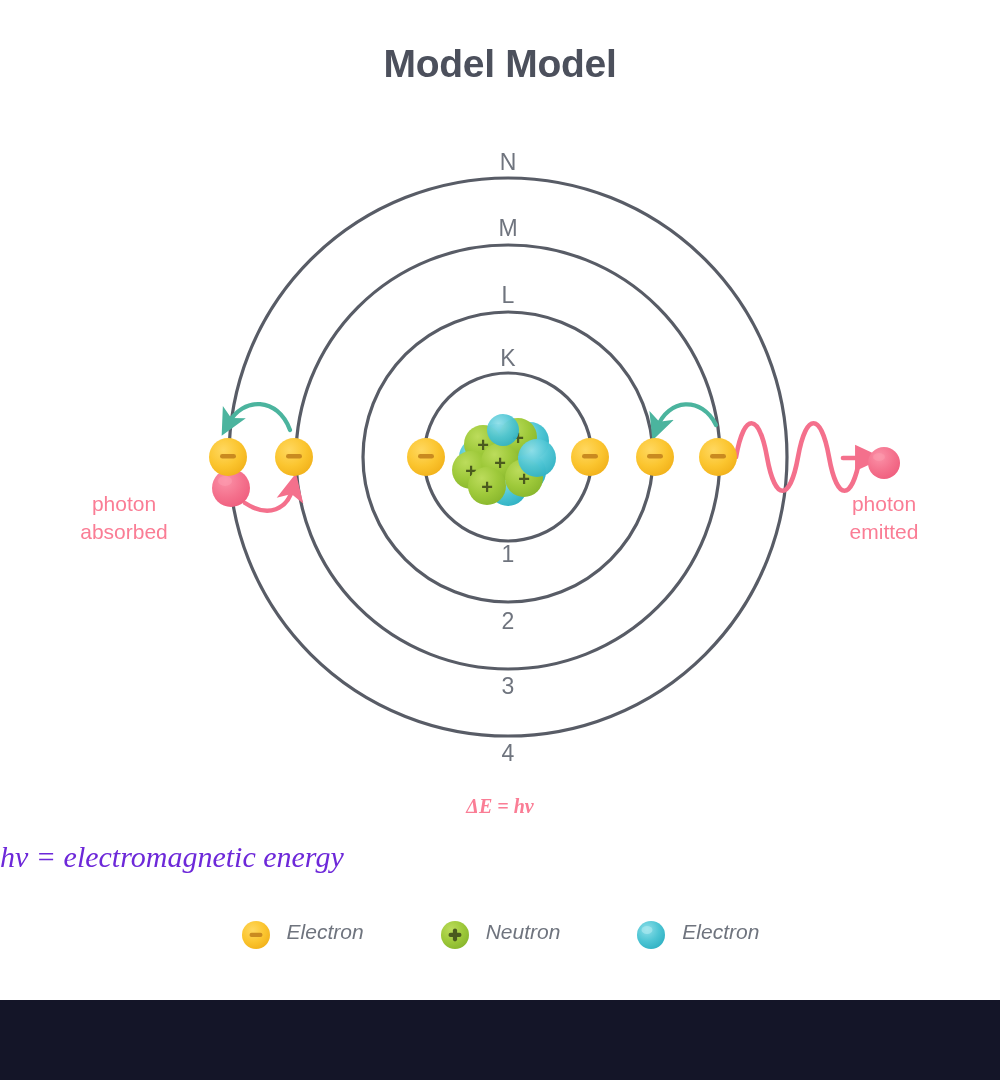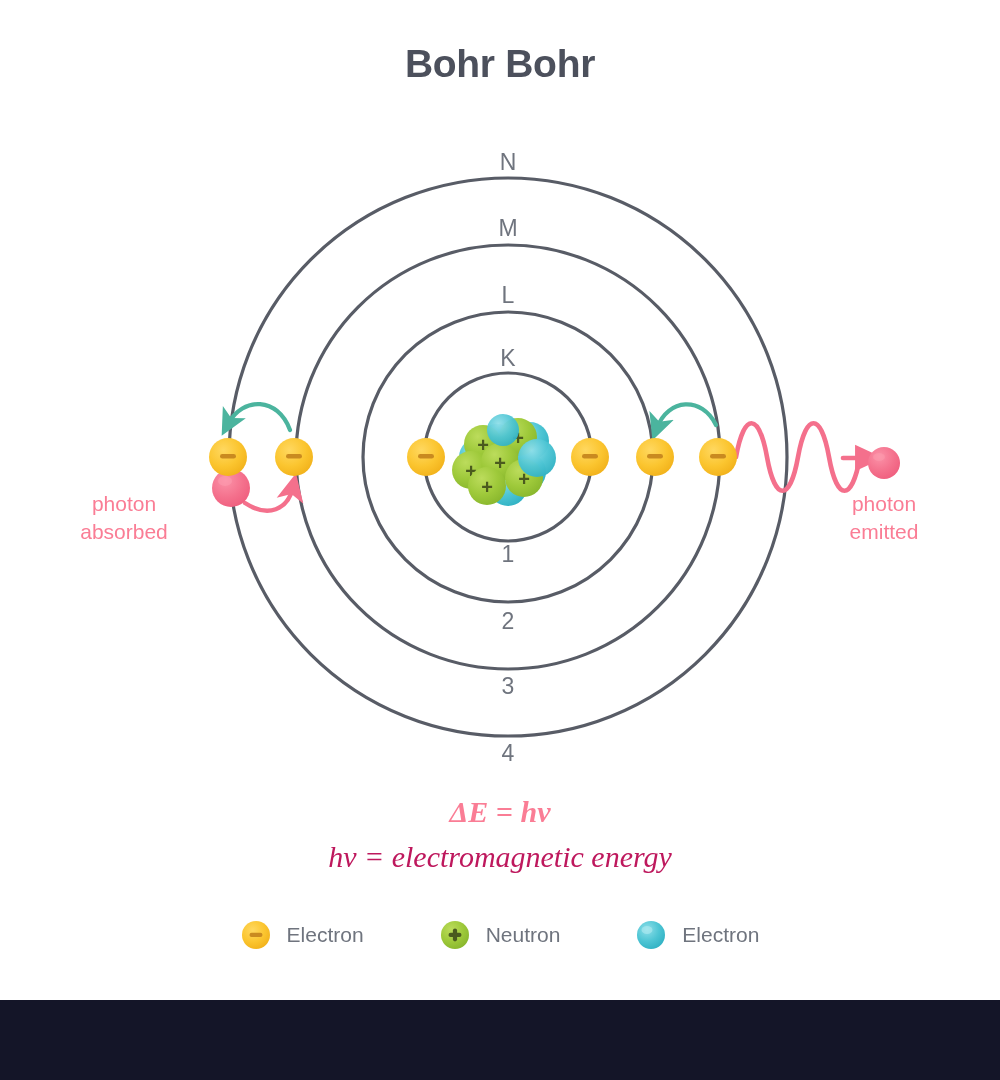--- a/index.html
+++ b/index.html
@@ -18,50 +18,50 @@
     font-size:39px; font-weight:bold;
     color:#4c505c; letter-spacing:-0.3px;
   }
 
   #diagram { position:absolute; left:0; top:0; width:1000px; height:1000px; }
 
   
   #eq1 {
     position:absolute; left:0; top:795px; width:1000px; text-align:center;
     font-family:"Liberation Serif", serif;
-    font-size:30px; font-weight:bold; font-style:italic;
+    font-size:20px; font-weight:bold; font-style:italic;
     color:#fa7d95;
   }
   #eq2 {
-    position:absolute; left:0; top:840px; width:1000px; text-align:center;
+    position:absolute; left:0; top:840px; width:1000px; text-align:left;
     font-family:"Liberation Serif", serif;
     font-size:30px; font-style:italic;
-    color:#be185d;
+    color:#6d28d9;
   }
 
   
   #legend {
     position:absolute; left:0; top:920px; width:1000px;
     display:flex; justify-content:center; align-items:center; gap:76px;
   }
-  .legend-item { display:flex; align-items:center; gap:16px; }
+  .legend-item { display:flex; align-items:flex-start; gap:16px;font-style:italic; }
   .legend-label { font-size:21px; color:#6f747e; }
 
   
   #footer {
     position:absolute; left:0; top:1000px; width:1000px; height:80px;
     background:#141528;
   }
 </style>
 </head>
 <body>
 
 <div id="stage">
 
-  <div id="title">Bohr Bohr</div>
+  <div id="title">Model Model</div>
 
   <svg id="diagram" viewBox="0 0 1000 1000">
     <defs>
       <radialGradient id="gElectron" cx="38%" cy="32%" r="78%">
         <stop offset="0%" stop-color="#ffd860"></stop>
         <stop offset="55%" stop-color="#fbc52f"></stop>
         <stop offset="100%" stop-color="#f0ae17"></stop>
       </radialGradient>
       <radialGradient id="gProton" cx="36%" cy="30%" r="78%">
         <stop offset="0%" stop-color="#bcdc5c"></stop>

